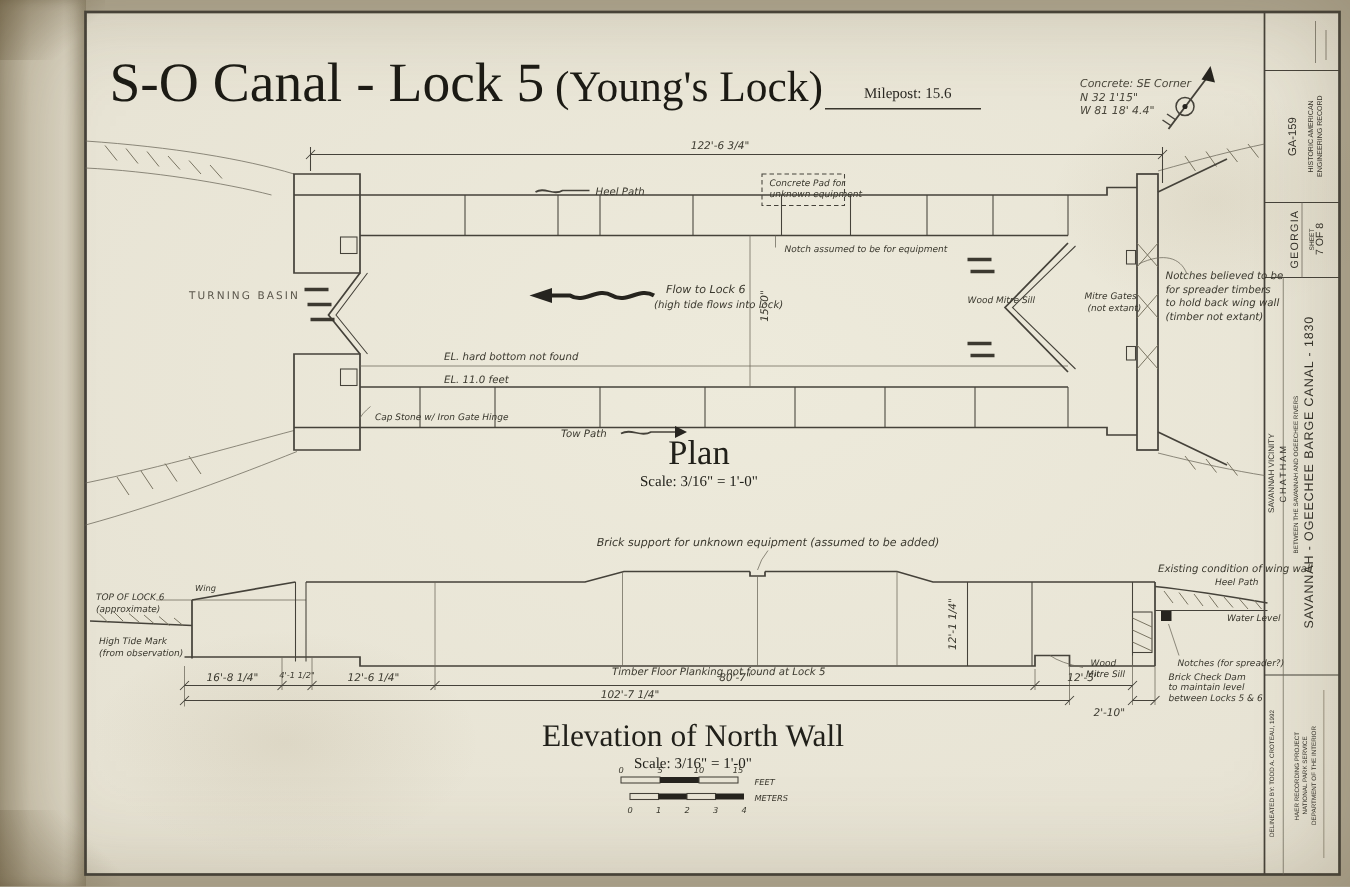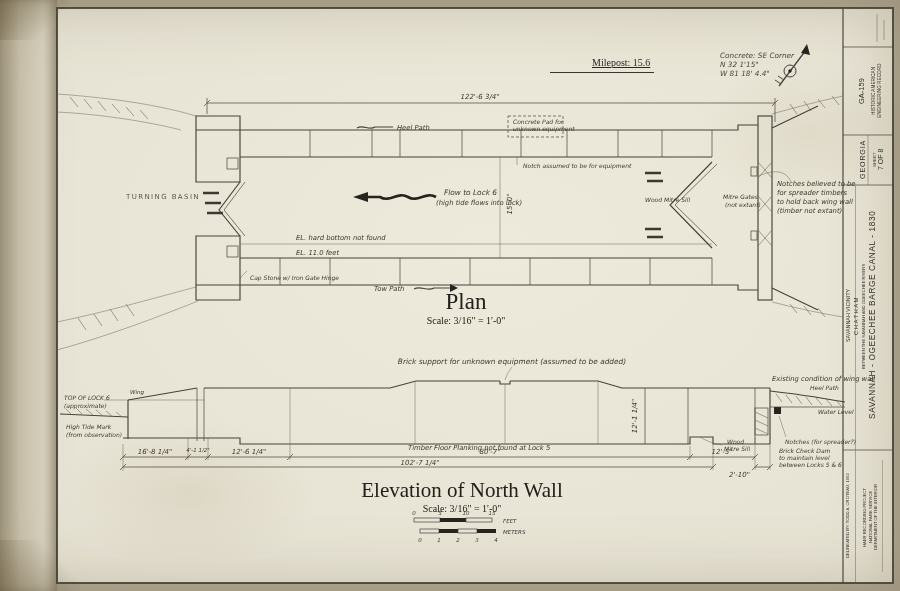--- a/index.html
+++ b/index.html
@@ -23,21 +23,21 @@
   .ann{font:italic 6.8px "DejaVu Sans",sans-serif;}
   .ann6{font:italic 6px "DejaVu Sans",sans-serif;}
   .ann7{font:italic 7.4px "DejaVu Sans",sans-serif;}
   .dim{font:italic 7px "DejaVu Sans",sans-serif;}
   .dims{font:italic 5.5px "DejaVu Sans",sans-serif;}
   .cap{font:7px "DejaVu Sans",sans-serif;letter-spacing:1.4px;fill:#5b574c;}
   .ser{font-family:"Liberation Serif",serif;fill:#21201a;}
   .tm{text-anchor:middle;} .te{text-anchor:end;}
   .main-title{position:absolute;left:73px;top:34px;color:#1c1b15;font-family:"Liberation Serif",serif;white-space:nowrap;}
   .main-title .t1{font-size:37px;} .main-title .t2{font-size:29px;}
-  .milepost{position:absolute;left:592px;top:57px;font:10px "Liberation Serif",serif;color:#2a2822;text-decoration:underline;}
+  .milepost{position:absolute;left:576px;top:57px;font:10px "Liberation Serif",serif;color:#2a2822;}
   .mp-line{position:absolute;left:550px;top:72px;width:104px;height:1px;background:#3a372e;}
   .loc{position:absolute;left:720px;top:51px;font:italic 7.3px "DejaVu Sans",sans-serif;color:#4a473c;line-height:9px;}
   .vtext{position:absolute;writing-mode:vertical-rl;transform:rotate(180deg);
     color:#33312a;font-family:"Liberation Sans",sans-serif;text-align:center;}
   .vtext span{display:block;}
   .hair{position:absolute;background:#8a8572;}
 </style>
 </head>
 <body>
 
@@ -225,20 +225,21 @@
       <rect class="fillb" x="477" y="529" width="19" height="4"></rect>
       <text class="dims tm" x="420" y="542">0</text>
       <text class="dims tm" x="439" y="542">1</text>
       <text class="dims tm" x="458" y="542">2</text>
       <text class="dims tm" x="477" y="542">3</text>
       <text class="dims tm" x="496" y="542">4</text>
       <text class="dims" x="503" y="534">METERS</text>
     </g>
   </svg>
 
+  <div class="main-title"><span class="t1">S-O Canal - Lock 5</span><span class="t2"> (Young's Lock)</span></div>
   <div class="mp-line"></div>
   <div class="milepost">Milepost: 15.6</div>
   <div class="loc">
     <div>Concrete: SE Corner</div>
     <div>N 32 1'15"</div>
     <div>W 81 18' 4.4"</div>
   </div>
 
   <div class="vtext" style="left:871px;top:50px;height:82px;font-size:4.7px;line-height:6px">
     <span>HISTORIC AMERICAN</span>

